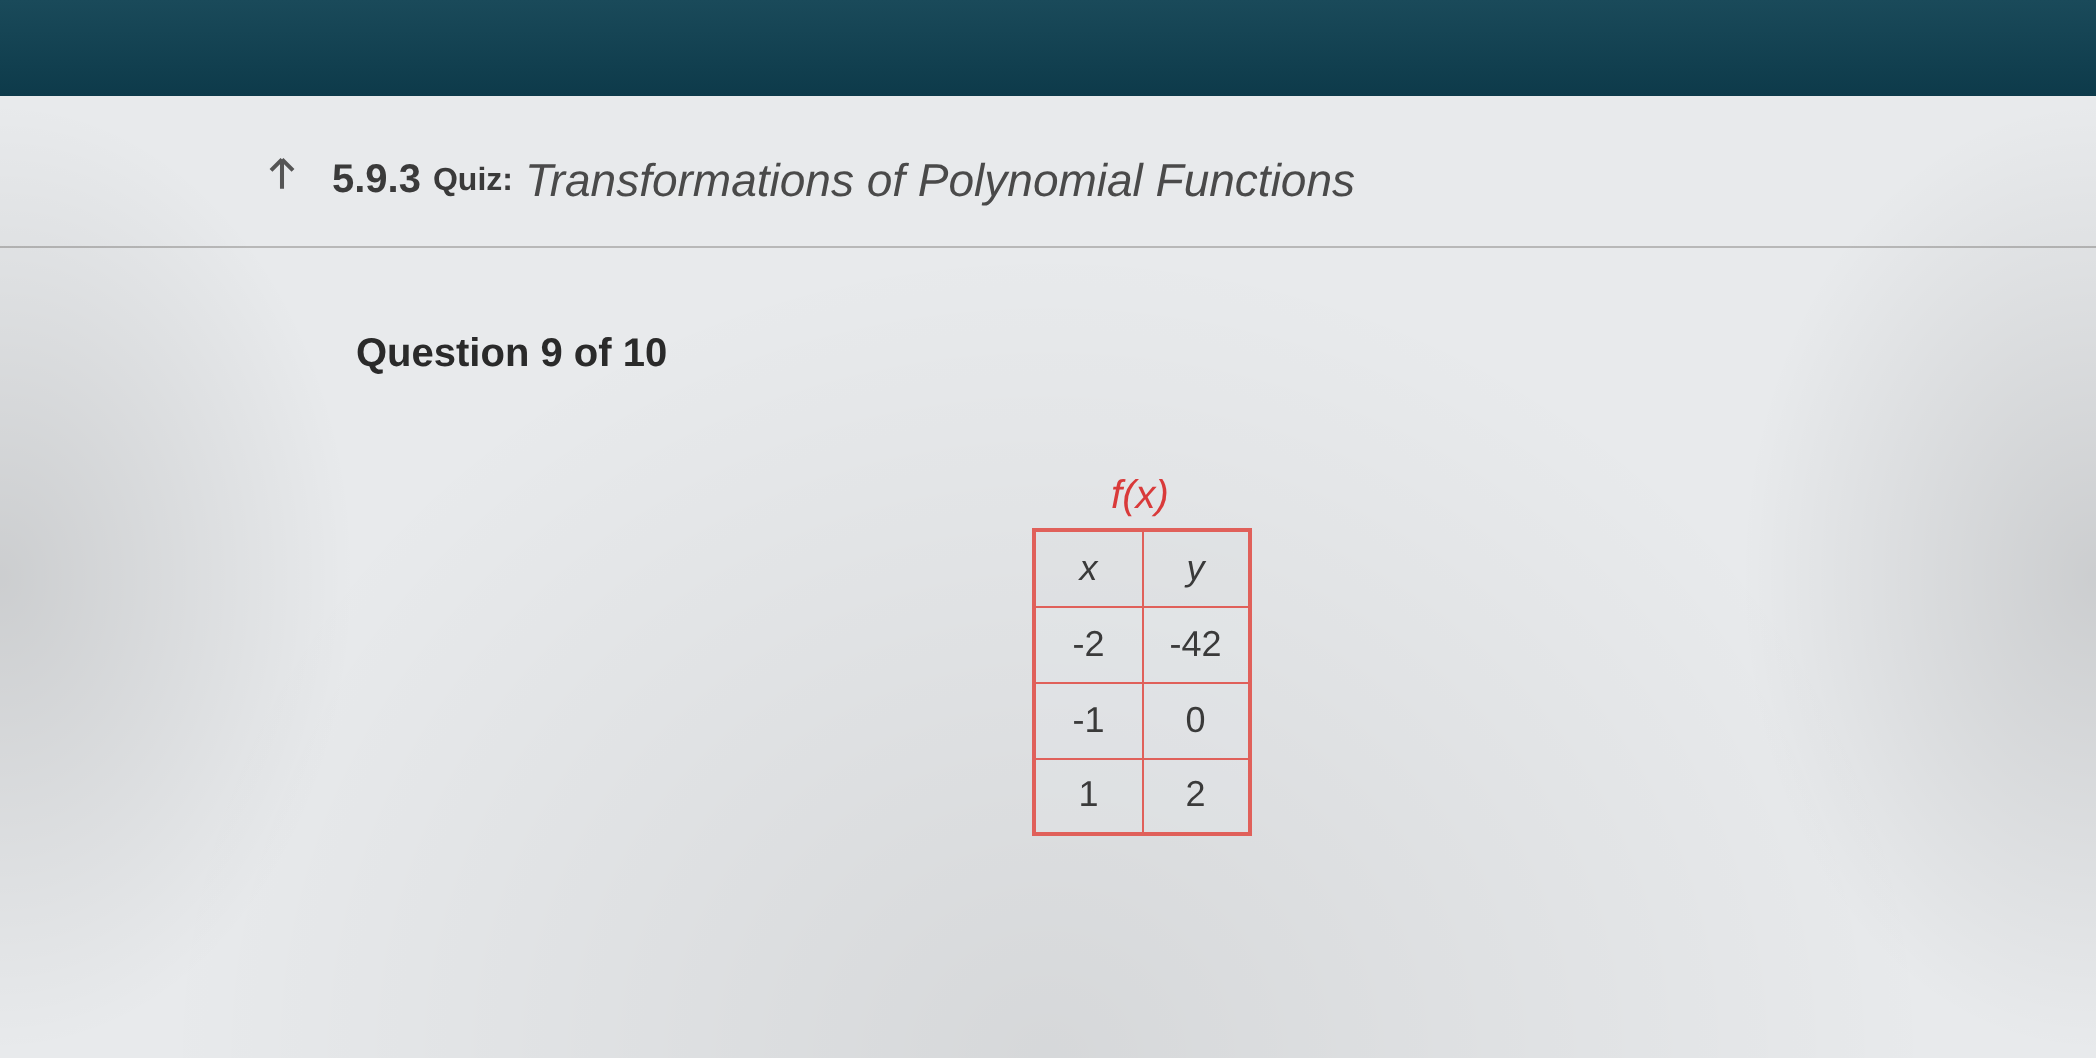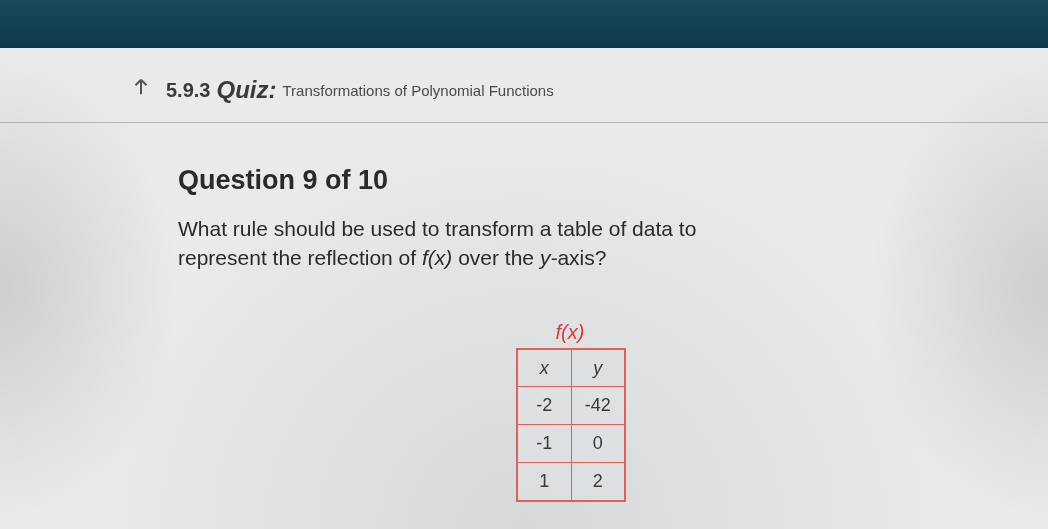--- a/index.html
+++ b/index.html
@@ -39,38 +39,38 @@
       margin-right: 14px;
     }
     .quiz-number {
       font-weight: bold;
       font-size: 20px;
       color: #3a3a3a;
       margin-right: 6px;
     }
     .quiz-label {
       font-weight: bold;
-      font-size: 24px;
+      font-size: 16px;
       color: #3a3a3a;
       margin-right: 6px;
-      font-style: italic;
     }
     .quiz-title {
-      font-size: 15px;
+      font-size: 23px;
       color: #4a4a4a;
       font-weight: normal;
+      font-style: italic;
     }
     .question-block {
       padding: 42px 0 0 178px;
     }
     .question-number {
       font-weight: bold;
-      font-size: 27px;
+      font-size: 20px;
       color: #2a2a2a;
-      margin-bottom: 18px;
+      margin-bottom: 34px;
     }
     .question-text {
       font-size: 21px;
       color: #2a2a2a;
       line-height: 1.4;
       max-width: 610px;
     }
     .fx {
       font-style: italic;
     }
@@ -141,23 +141,20 @@
         <path d="M4 20 L12 20" stroke="none"></path>
       </svg>
     </span>
     <span class="quiz-number">5.9.3</span>
     <span class="quiz-label">Quiz:</span>
     <span class="quiz-title">Transformations of Polynomial Functions</span>
   </div>
 
   <div class="question-block">
     <div class="question-number">Question 9 of 10</div>
-    <div class="question-text">
-      <span>What rule should be used to transform a table of data to represent the reflection of </span><span class="fx">f(x)</span><span> over the </span><span class="yaxis">y-</span><span>axis?</span>
-    </div>
 
     <div class="table-wrap">
       <div class="fx-caption">f(x)</div>
       <table class="data">
         <tbody>
             <tr>
           <th>x</th>
           <th>y</th>
         </tr>
         <tr>

